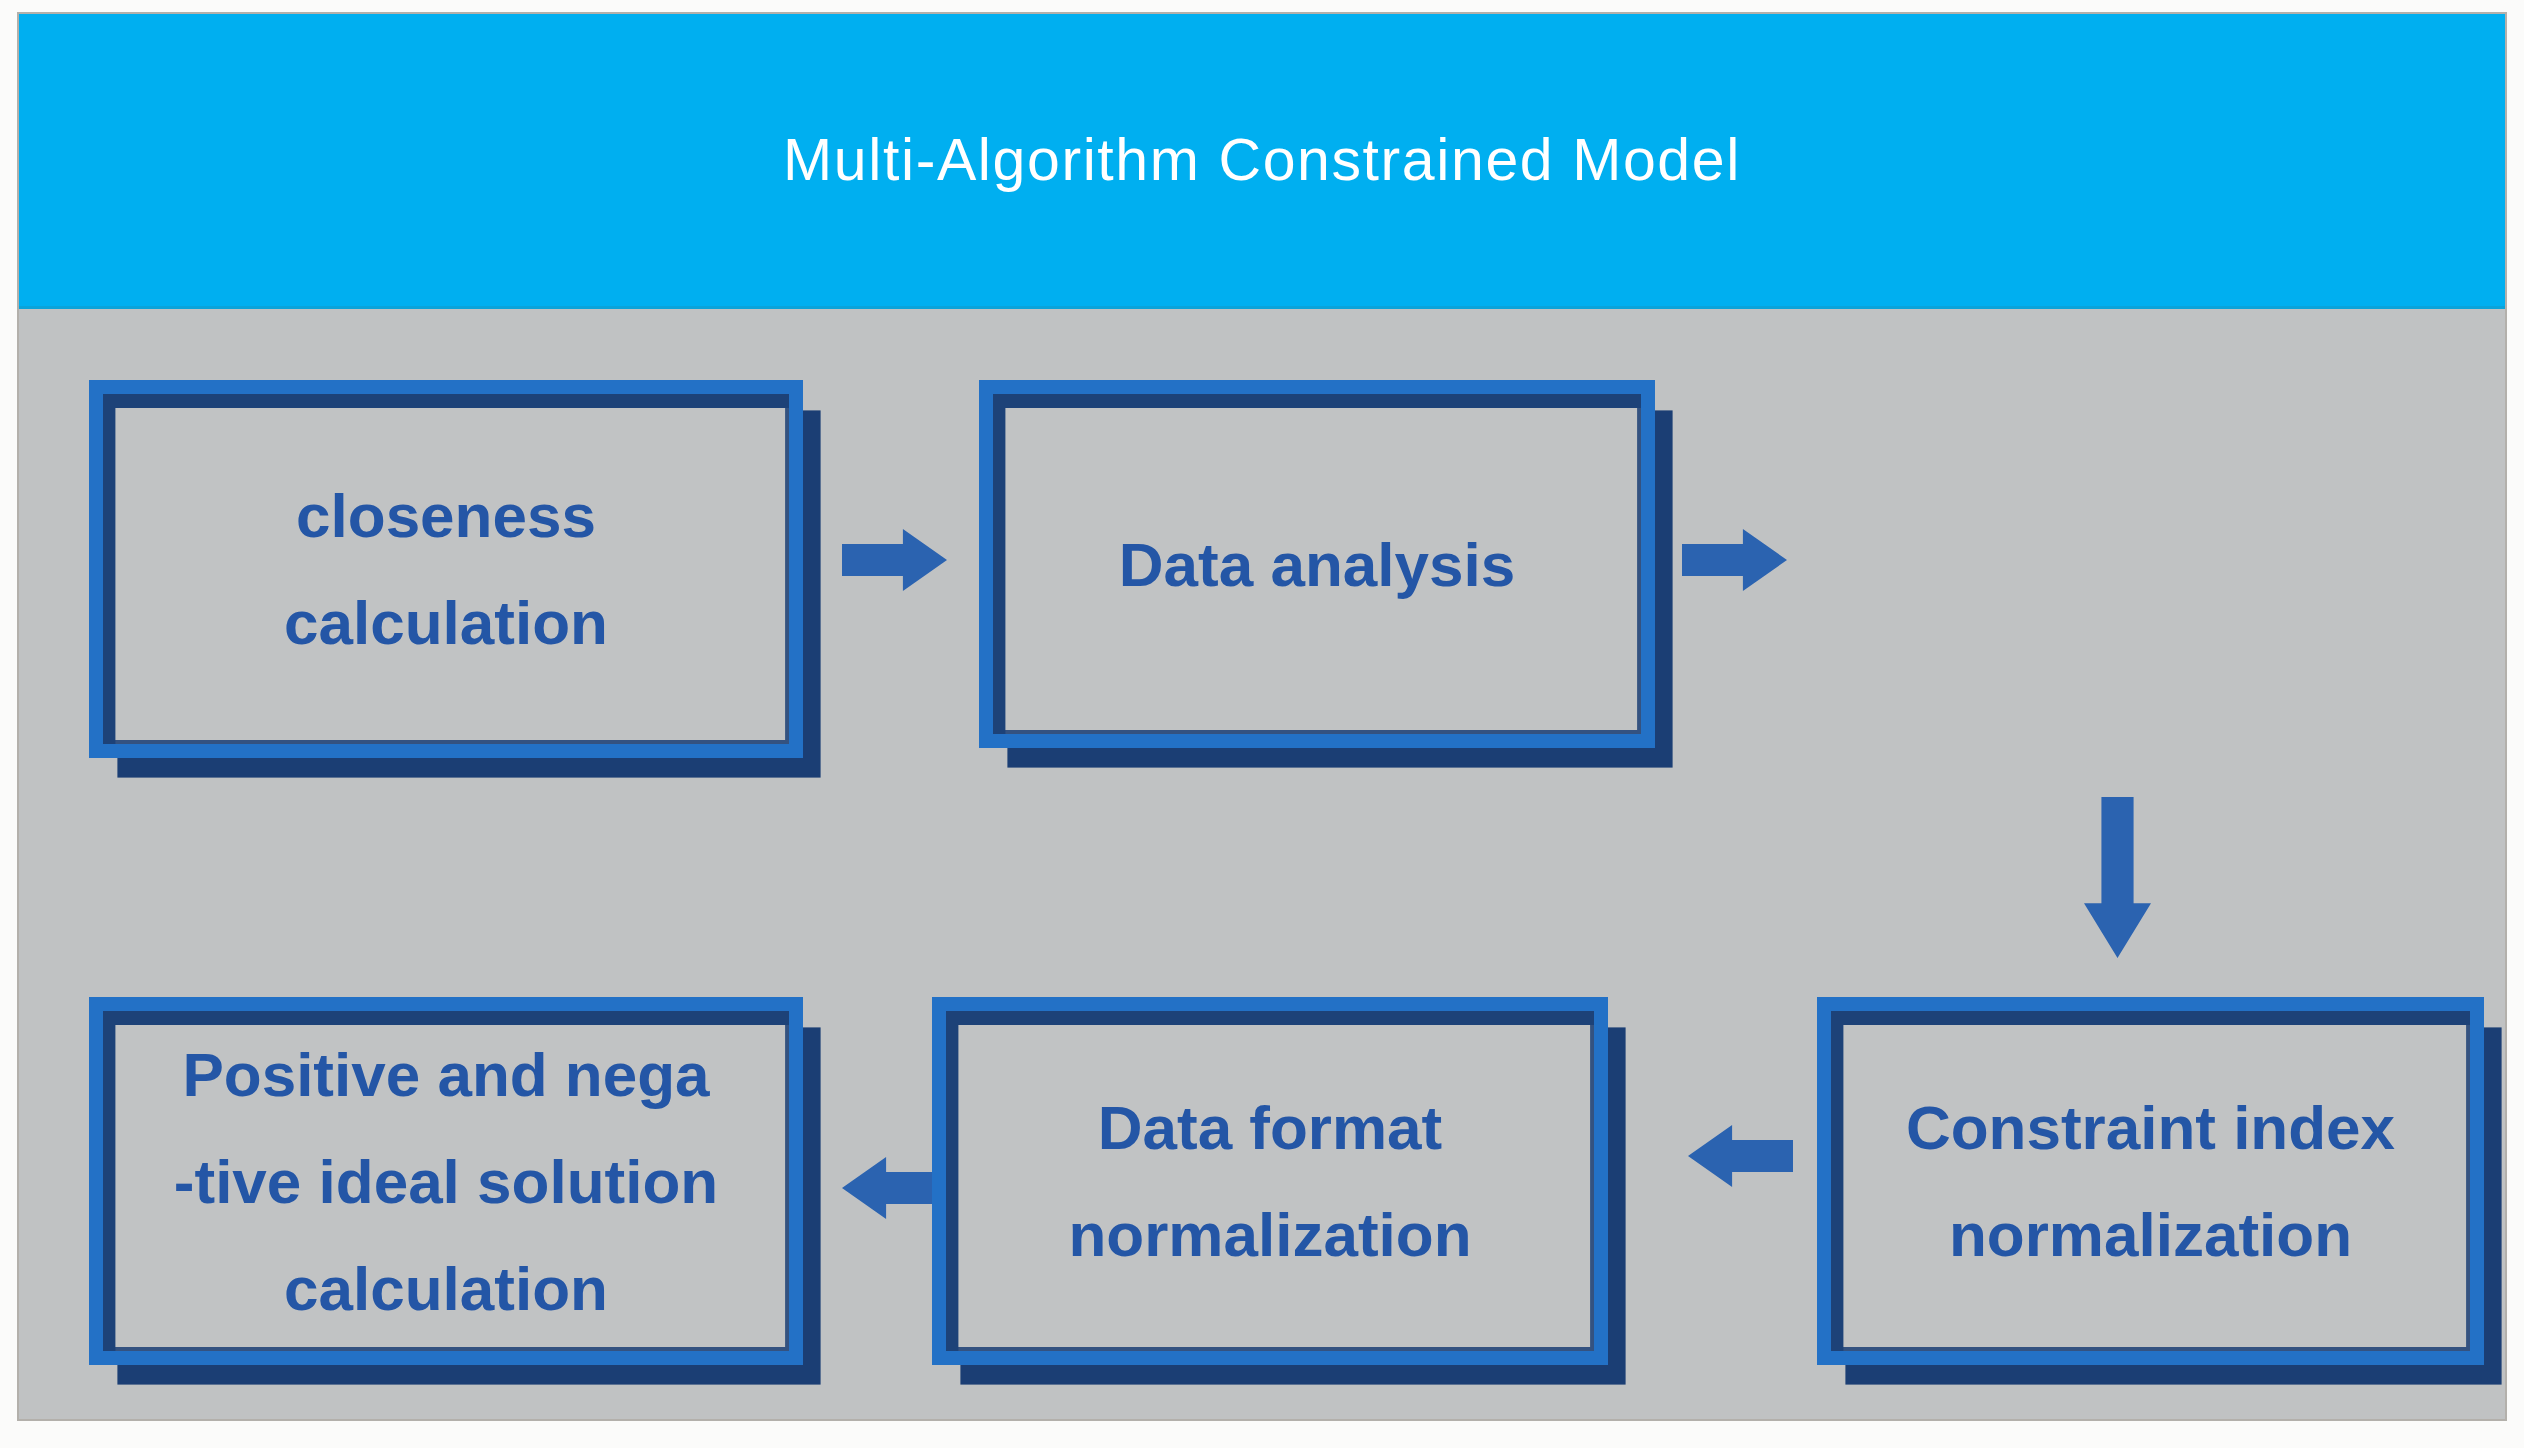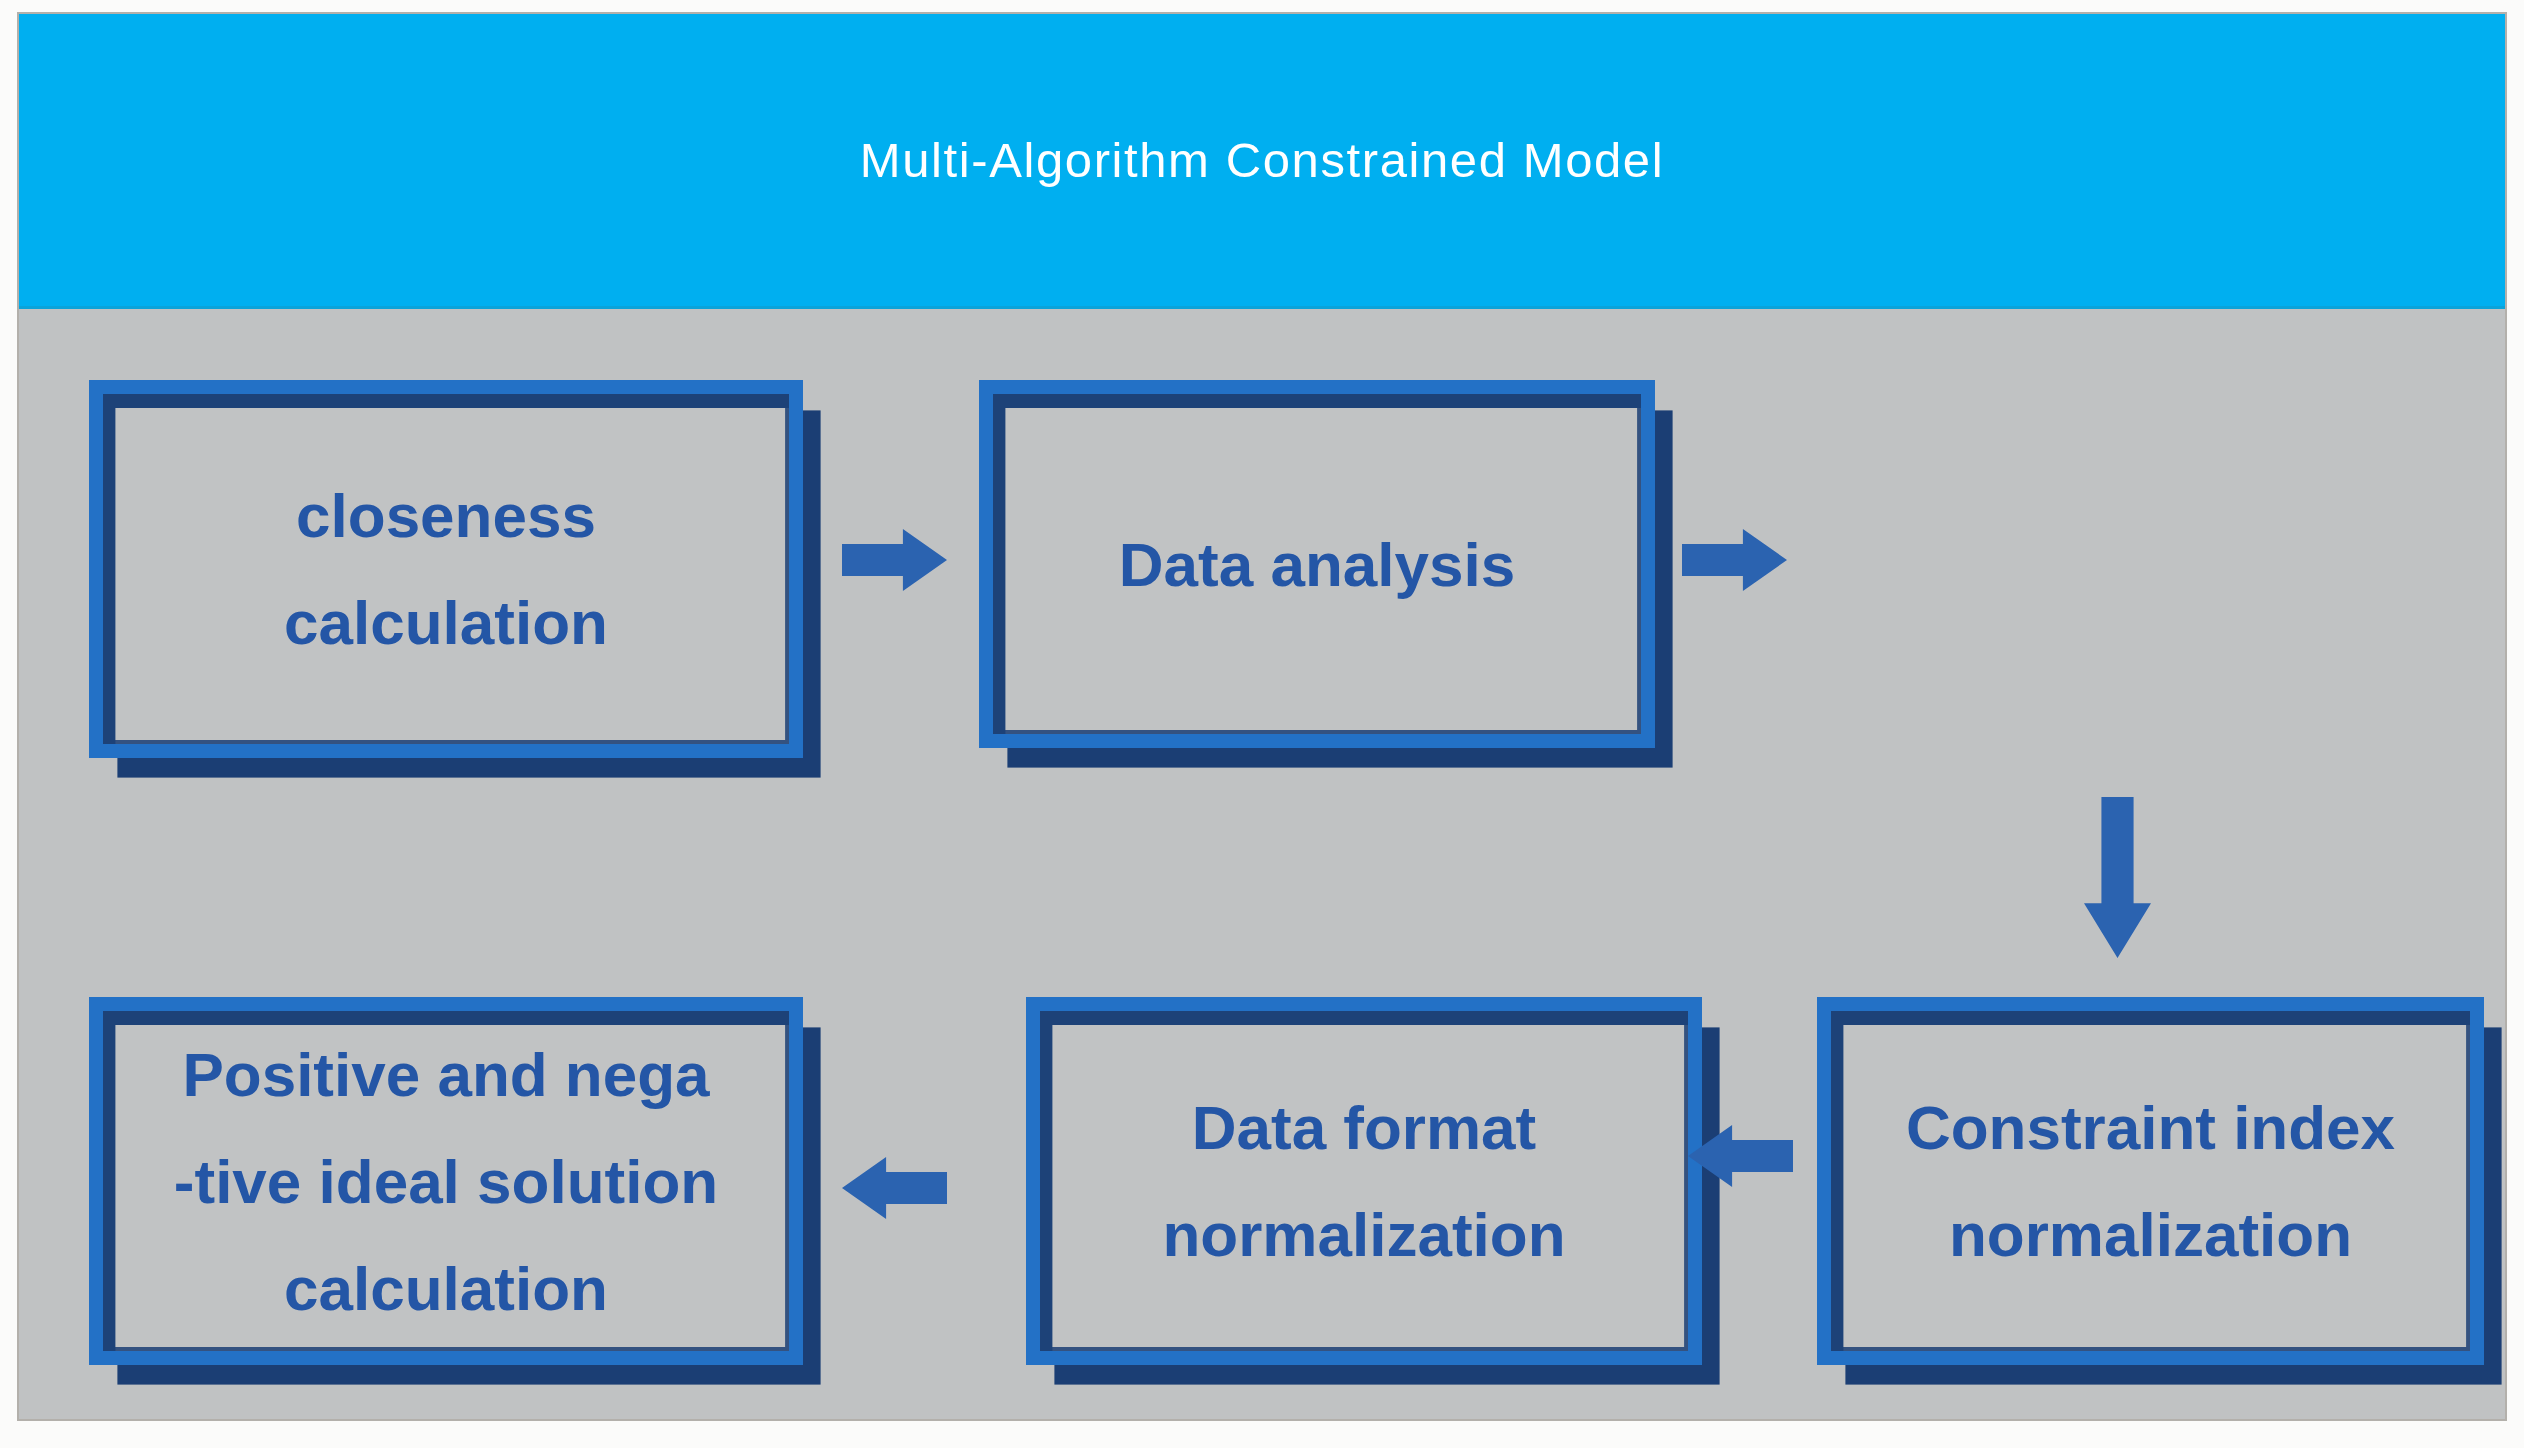--- a/index.html
+++ b/index.html
@@ -20,21 +20,21 @@
   }
   #header{
     position:absolute;left:0;top:0;right:0;height:295px;
     background:#00aff0;
     border-bottom:3.9px solid #0ba3d9;
     display:flex;align-items:center;justify-content:center;
     box-sizing:border-box;
   }
   #title{
     color:#ffffff;
-    font-size:49px;
+    font-size:59px;
     font-weight:400;
     letter-spacing:1.6px;
   }
   
   .box{
     position:absolute;
     box-sizing:border-box;
     background:#c1c3c4;
     border:14px solid #2371c6;
     box-shadow:
@@ -64,21 +64,21 @@
   }
   .arrow-down{
     width:67px;height:161px;
     clip-path:polygon(26% 0,74% 0,74% 66%,100% 66%,50% 100%,0 66%,26% 66%);
   }
   
   #box-0{left:89px; top:380px; width:714px; height:378px;}
   #box-1{left:979px;top:380px; width:676px; height:368px;}
   #box-2{left:1807px;top:380px; width:667px; height:368px;}
   #box-3{left:89px; top:997px;width:714px; height:368px;}
-  #box-4{left:1026px;top:997px;width:676px; height:368px;}
+  #box-4{left:932px;top:997px;width:676px; height:368px;}
   #box-5{left:1817px;top:997px;width:667px; height:368px;}
   #arrow-r1{left:842px;top:529px;}
   #arrow-r2{left:1682px;top:529px;}
   #arrow-dn{left:2084px;top:797px;}
   #arrow-l1{left:1688px;top:1125px;}
   #arrow-l2{left:842px;top:1157px;}
 </style>
 </head>
 <body>
 

